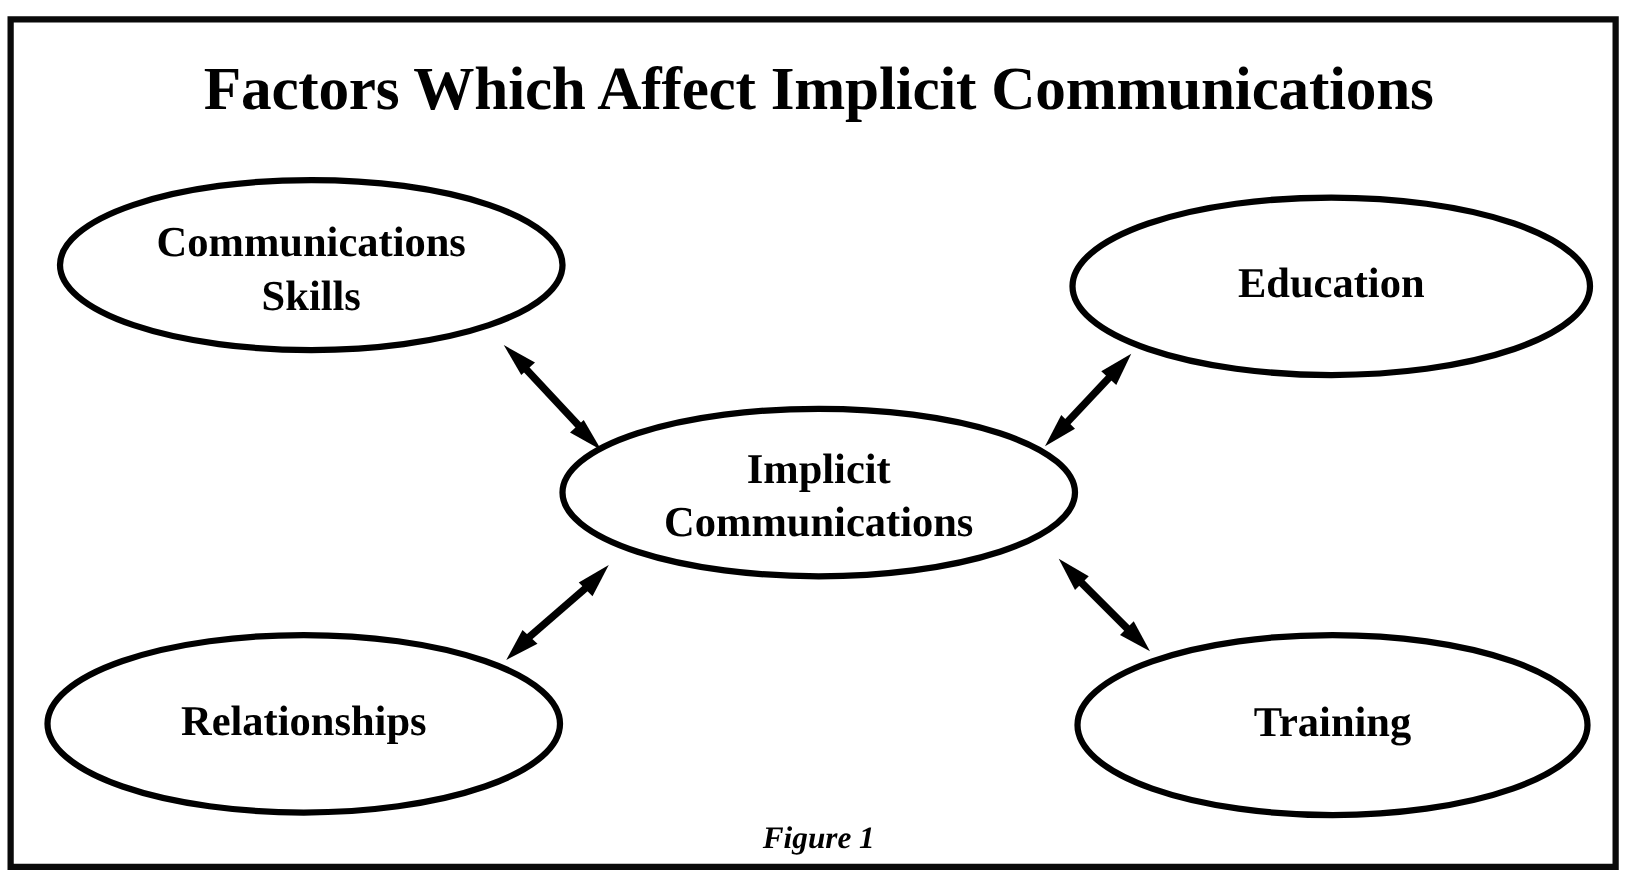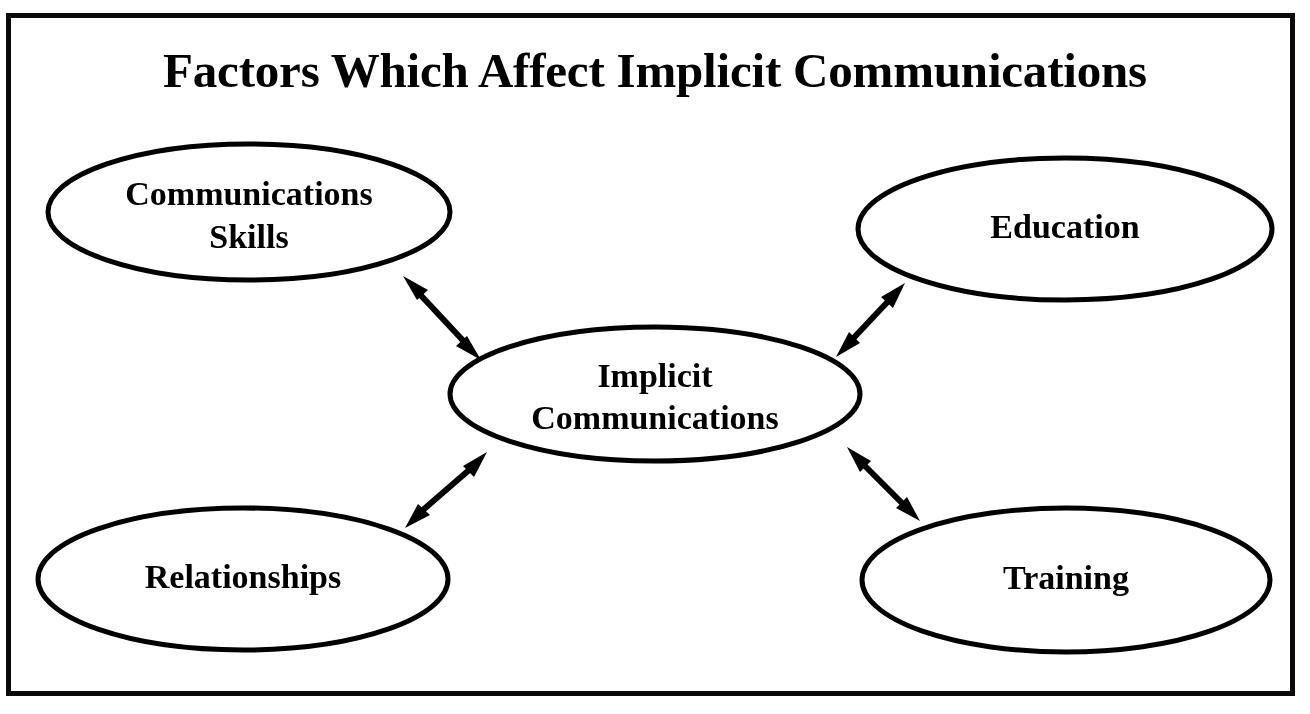--- a/index.html
+++ b/index.html
@@ -143,14 +143,15 @@
       <text class="node-label" x="243" y="580">Relationships</text>
     </g>
 
     <g>
       <ellipse class="node-ellipse" cx="1066" cy="580" rx="204" ry="72"></ellipse>
       <text class="node-label" x="1066" y="581">Training</text>
     </g>
 
   </svg>
 
+  <div id="figure-caption">Figure 1</div>
 
 </div>
 
 </body></html>

